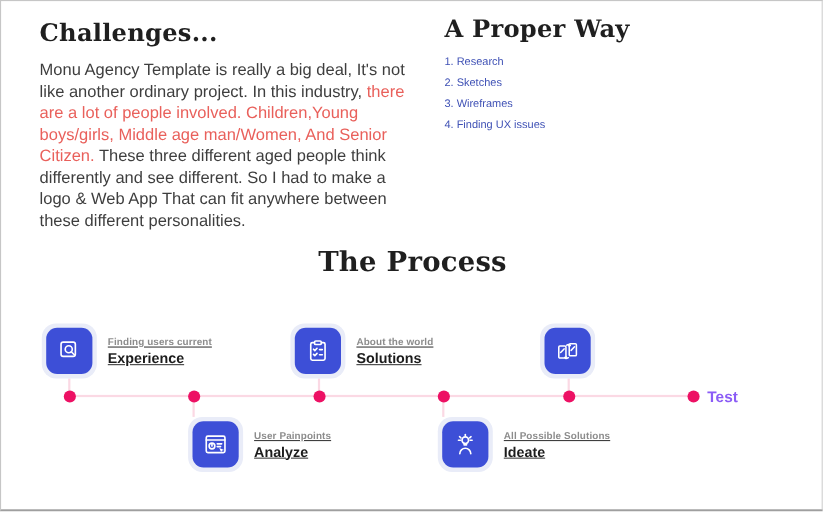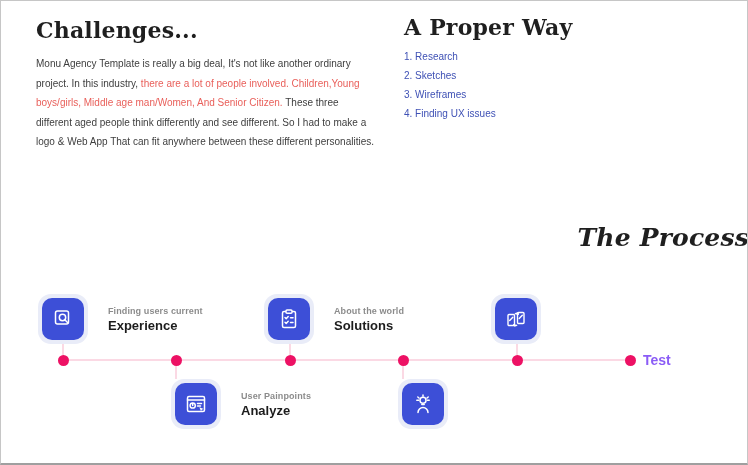--- a/index.html
+++ b/index.html
@@ -20,45 +20,45 @@
     color:#1f1f1f;
     margin:0;
     letter-spacing:0.2px;
   }
   
   .col-left{position:absolute;left:35px;top:16px;width:340px;}
   .col-right{position:absolute;left:403px;top:13px;width:325px;}
   .col-left h2,.col-right h2{font-size:22px;line-height:26px;}
   .body-text{
     margin:11px 0 3px 0;
-    font-size:10px;
+    font-size:15px;
     line-height:19.5px;
     color:#3e3e3e;
   }
   .red{color:#e9605b;}
   .steps{
     list-style:none;margin:7px 0 0 0;padding:0;
     font-size:10px;line-height:19px;color:#3f51b5;
   }
   .steps li{cursor:pointer;}
   
   .process-title{
     position:absolute;top:222px;left:0;width:748px;
-    text-align:right;font-size:25px;font-style:italic;
+    text-align:center;font-size:25px;
   }
   .timeline{position:absolute;left:0;top:290px;width:748px;height:170px;}
   .tl-line{position:absolute;left:62px;top:68px;width:567px;height:2px;background:#fbd9e4;}
   .tl-conn{position:absolute;width:2px;background:#fbd9e4;}
   .conn-above{top:53px;height:16px;}
   .conn-below{top:70px;height:18px;}
   .tl-dot{
     position:absolute;top:63.5px;width:11px;height:11px;border-radius:50%;
     background:#ed1164;
   }
-  .tl-item{position:absolute;display:flex;align-items:center;gap:20px;}
+  .tl-item{position:absolute;display:flex;align-items:center;gap:10px;text-decoration:underline;}
   .tl-item.above{top:3px;}
   .tl-item.below{top:88px;padding-left:20px;}
   .icon-halo{
     width:50px;height:50px;border-radius:13px;background:#e9ecf8;
     display:flex;align-items:center;justify-content:center;flex:0 0 auto;
   }
   .icon-box{
     width:42px;height:42px;border-radius:10px;background:#3d4fd7;
     display:flex;align-items:center;justify-content:center;
   }
@@ -180,20 +180,24 @@
             <line x1="5.8" y1="8.2" x2="7.6" y2="8.2"></line>
             <line x1="16.4" y1="8.2" x2="18.2" y2="8.2"></line>
             <line x1="6.8" y1="5" x2="8" y2="6"></line>
             <line x1="17.2" y1="5" x2="16" y2="6"></line>
             <line x1="10.8" y1="12.4" x2="13.2" y2="12.4"></line>
             <path d="M7 20.5 a5 5 0 0 1 10 0"></path>
           </svg>
         </span>
       </div>
         </div>
+      <div class="tl-text">
+        <span class="tl-sub">All Possible Solutions</span>
+        <span class="tl-name">Ideate</span>
+      </div>
     </div>
 
     <div class="tl-item above" style="left:490px">
       <div class="icon-halo">
           <div class="icon-box">
         <span>
           <svg width="24" height="24" viewBox="0 0 24 24" fill="none" stroke="#fff" stroke-width="1.4" stroke-linecap="round" stroke-linejoin="round">
             <rect x="4" y="7.5" width="6.5" height="11" rx="1"></rect>
             <rect x="13.5" y="5.5" width="6.5" height="11" rx="1"></rect>
             <line x1="5.7" y1="13.5" x2="8.8" y2="10.2"></line>

